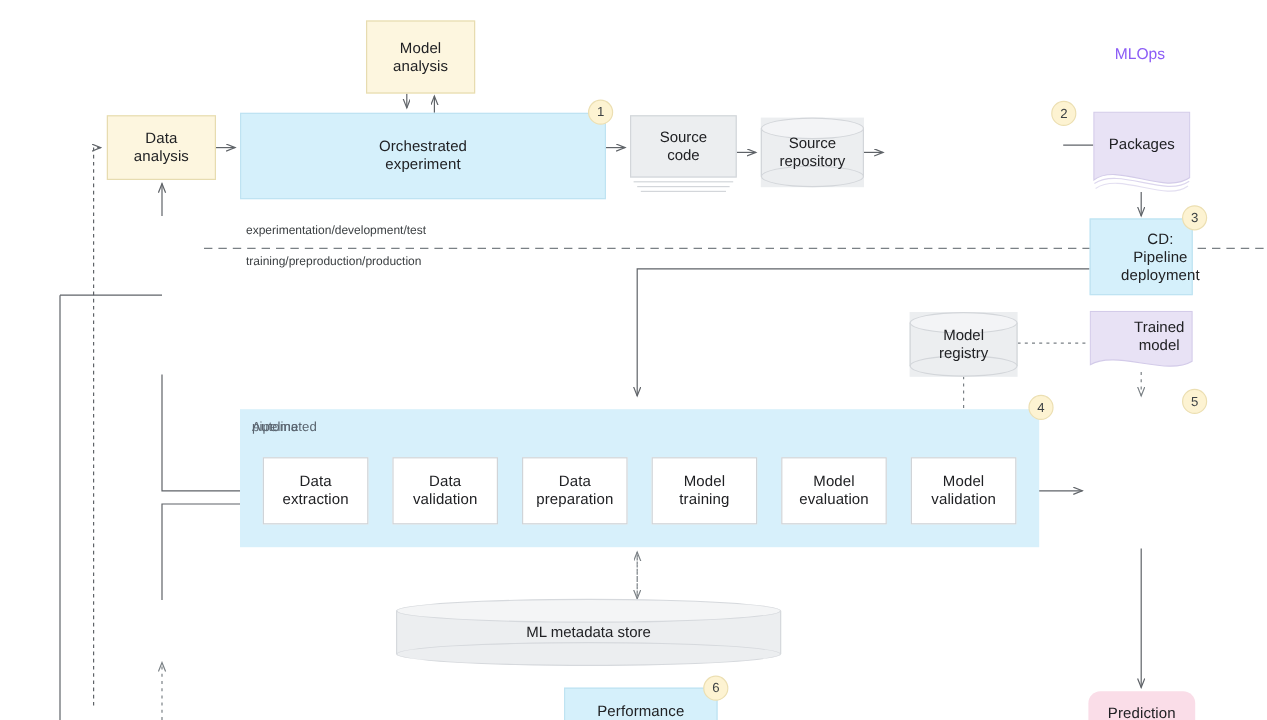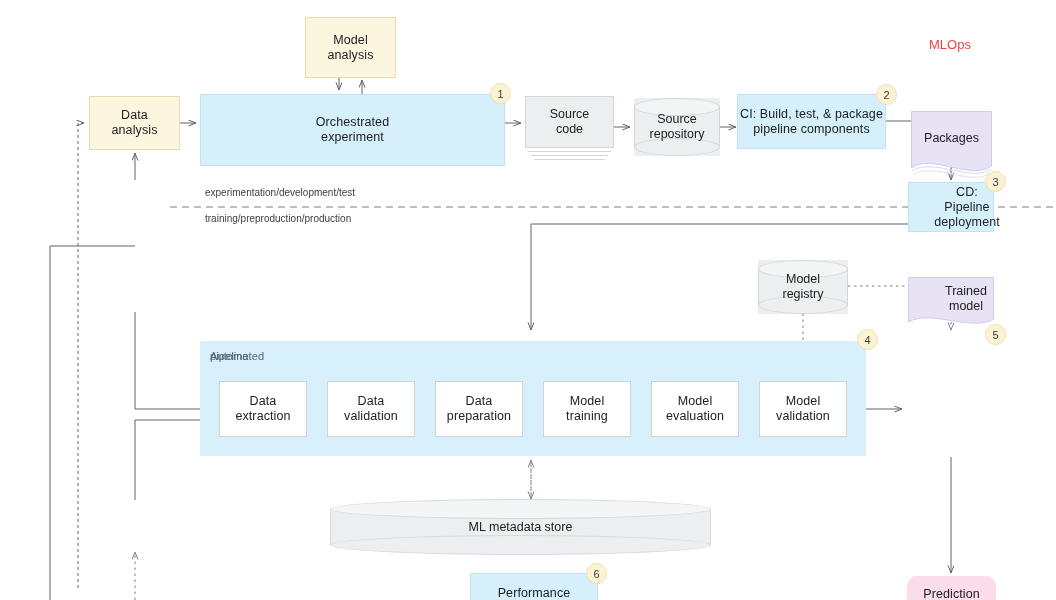--- a/index.html
+++ b/index.html
@@ -93,41 +93,41 @@
     font-size:12.5px;color:#202124;
     background:#d9efe4;border:1px solid #c3e3d3;box-sizing:border-box;
   }
 
   
   .stacked{position:absolute;}
   .stacked .sheet{position:absolute;left:0;right:0;top:0;bottom:12px;background:#eceef0;border:1px solid #d3d6da;box-sizing:border-box;display:flex;align-items:center;justify-content:center;text-align:center;font-size:12.5px;line-height:15px;white-space:pre-line;color:#202124;}
   .stacked .ln{position:absolute;height:1px;background:#d3d6da;}
 
   
-  .doc{position:absolute;margin-top:18px;}
+  .doc{position:absolute;}
   .doc .lbl{
     position:absolute;left:0;right:0;top:0;bottom:0;
     display:flex;align-items:center;justify-content:center;
     text-align:center;font-size:12.5px;line-height:15px;color:#202124;
     white-space:pre-line;z-index:2;
   }
 
   
   .badge{
     position:absolute;width:21px;height:21px;border-radius:50%;
     background:#fdf3d2;border:1px solid #ecdfb2;box-sizing:border-box;
     display:flex;align-items:center;justify-content:center;
     font-size:11px;color:#3c4043;z-index:30;
   }
 
   .free-label{
     position:absolute;font-size:10px;color:#3c4043;white-space:nowrap;
   }
   .title{
-    position:absolute;font-size:13px;color:#ef4444;
+    position:absolute;font-size:13px;color:#8b5cf6;
   }
 </style>
 </head>
 <body>
 
 <div id="canvas">
 
   <svg id="wires" viewBox="0 0 1056 600">
     <defs>
       <marker id="ah" markerWidth="9" markerHeight="9" refX="7.6" refY="3" orient="auto">
@@ -219,34 +219,32 @@
   </div>
 
   <div class="cyl grey" style="left:634px;top:98px;width:86px;height:58px;">
     <div class="body"></div>
     <div class="bot"></div>
     <div class="top"></div>
     <div class="cap-label">Source
 repository</div>
   </div>
 
-  <div class="node rect blue" style="left:737px;top:94px;width:149px;height:55px;">CI: Build, test, &amp; package
-pipeline components</div>
   <div class="badge" style="left:876px;top:84px;">2</div>
 
   <div class="doc" style="left:911px;top:93px;width:81px;height:68px;">
     <svg width="81" height="68" viewBox="0 0 81 68" style="position:absolute;left:0;top:0;">
       <path d="M0.5,0.5 H80.5 V55 C60,70 20,42 0.5,57 Z" fill="#e8e2f5" stroke="#d3cbe9" stroke-width="1"></path>
       <path d="M1,60 C22,46 60,72 80,58" fill="none" stroke="#dcd6ee" stroke-width="1"></path>
       <path d="M2,64 C23,50 60,76 79,62" fill="none" stroke="#e3dff1" stroke-width="1"></path>
     </svg>
     <div class="lbl" style="bottom:14px;">Packages</div>
   </div>
 
-  <div class="node rect blue" style="left:908px;top:182px;width:86px;height:50px;padding-left:32px;">CD: Pipeline
+  <div class="node rect blue" style="left:908px;top:182px;width:86px;height:64px;padding-left:32px;">CD: Pipeline
 deployment</div>
   <div class="badge" style="left:985px;top:171px;">3</div>
 
 
   <div class="cyl grey" style="left:758px;top:260px;width:90px;height:54px;">
     <div class="body"></div>
     <div class="bot"></div>
     <div class="top"></div>
     <div class="cap-label">Model
 registry</div>
@@ -277,21 +275,21 @@
 preparation</div>
   <div class="node plain-white" style="left:543px;top:381px;width:88px;height:56px;">Model
 training</div>
   <div class="node plain-white" style="left:651px;top:381px;width:88px;height:56px;">Model
 evaluation</div>
   <div class="node plain-white" style="left:759px;top:381px;width:88px;height:56px;">Model
 validation</div>
 
   <div class="badge" style="left:985px;top:324px;">5</div>
 
-  <div class="disc" style="left:330px;top:499px;width:381px;height:56px;text-align:center;">
+  <div class="disc" style="left:330px;top:499px;width:321px;height:56px;text-align:center;">
     <div class="body"></div>
     <div class="bot"></div>
     <div class="top"></div>
     <div class="cap-label">ML metadata store</div>
   </div>
 
 
   <div class="node rect blue" style="left:470px;top:573px;width:128px;height:60px;align-items:flex-start;padding-top:12px;">Performance</div>
   <div class="badge" style="left:586px;top:563px;">6</div>
 

